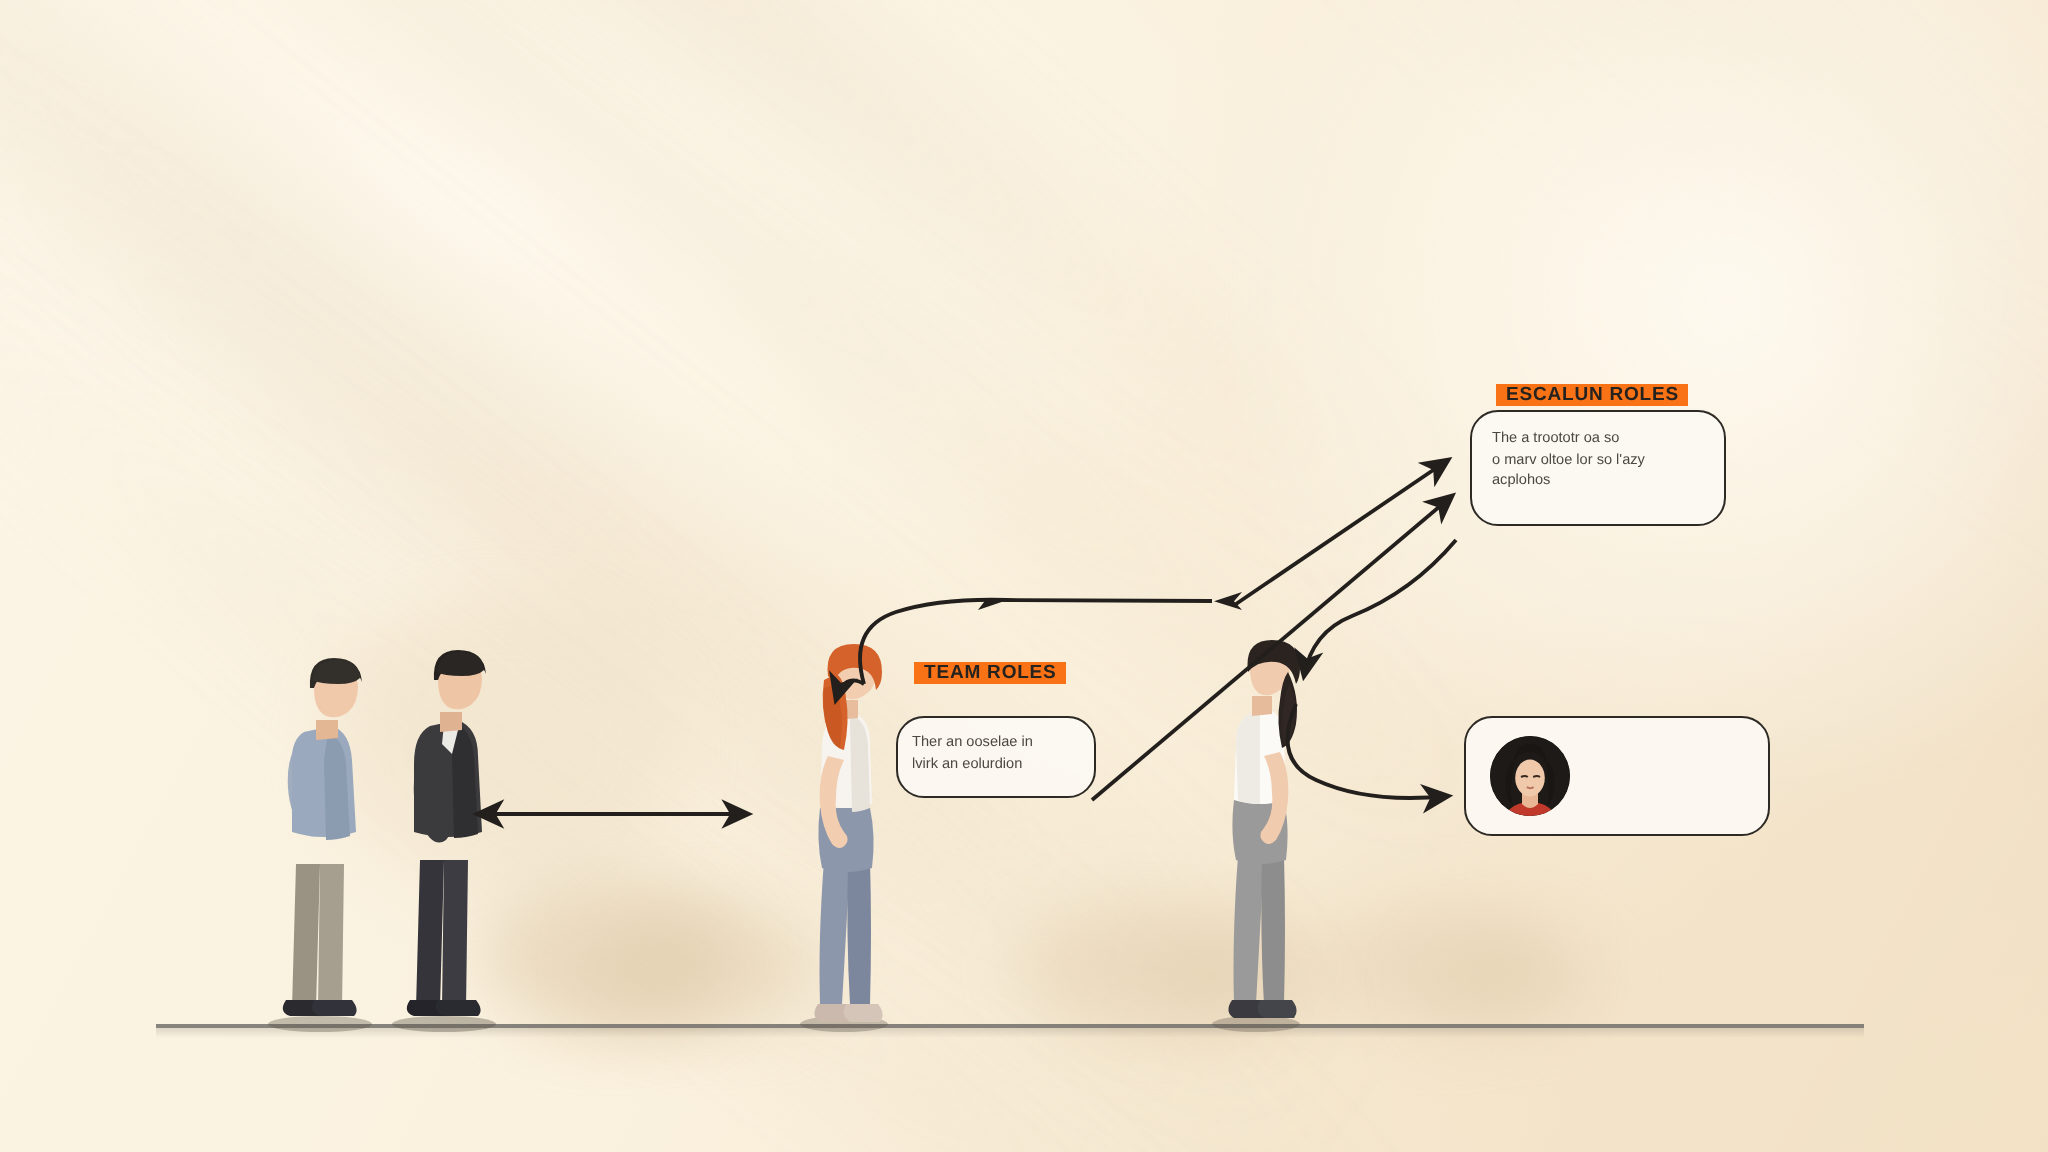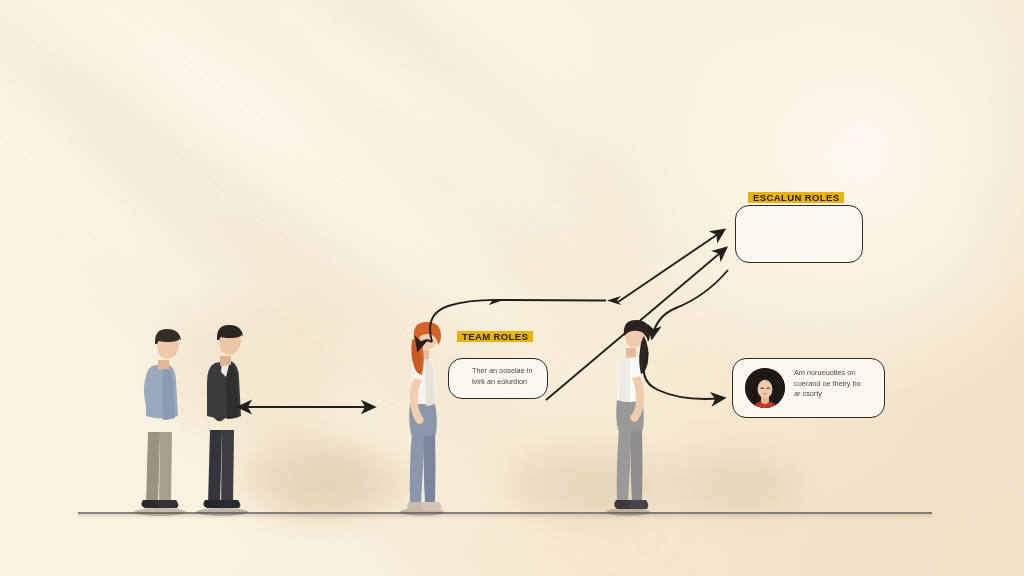--- a/index.html
+++ b/index.html
@@ -66,21 +66,21 @@
     position:absolute;
     background: rgba(252,249,243,.93);
     border:1.5px solid #2d2a26;
     border-radius:14px;
   }
   .callout-title {
     position:absolute;
     font-weight:bold;
     letter-spacing:.4px;
     color:#26231f;
-    background:#eab308;
+    background:#f97316;
     padding:0 5px;
     white-space:nowrap;
   }
   .callout-body {
     position:absolute;
     color:#4c4841;
     line-height:1.45;
     white-space:pre-line;
   }
   .avatar-ring {
@@ -228,38 +228,38 @@
 
     <path d="M546 400 L726 248" fill="none" stroke="#221f1c" stroke-width="1.9" marker-end="url(#ah)"></path>
 
     <path d="M728 270 q-22 26 -52 38 q-20 8 -24 30" fill="none" stroke="#221f1c" stroke-width="1.9" marker-end="url(#ah)"></path>
 
     <path d="M648 352 q-12 28 10 38 q26 12 66 8" fill="none" stroke="#221f1c" stroke-width="1.9" marker-end="url(#ah)"></path>
   </svg>
 
   <div class="callout" style="left:735px; top:205px; width:128px; height:58px;"></div>
   <div class="callout-title" style="left:748px; top:192px; font-size:9.5px;">ESCALUN ROLES</div>
+  <div class="callout-body" style="left:746px; top:214px; width:110px; font-size:7.3px;">The a troototr oa so
+o marv oltoe lor so l'azy
+acplohos</div>
 
   <div class="callout" style="left:448px; top:358px; width:100px; height:41px;"></div>
   <div class="callout-title" style="left:457px; top:331px; font-size:9.5px;">TEAM ROLES</div>
-  <div class="callout-body" style="left:472px; top:366px; width:90px; font-size:7.3px;">Ther an ooselae in
+  <div class="callout-body" style="left:456px; top:366px; width:90px; font-size:7.3px;">Ther an ooselae in
 lvirk an eolurdion</div>
 
   <div class="callout" style="left:732px; top:358px; width:153px; height:60px;"></div>
   <div class="avatar-ring" style="left:745px; top:368px; width:40px; height:40px;">
     <svg width="40" height="40" viewBox="0 0 40 40">
       <circle cx="20" cy="20" r="20" fill="#1d1a17"></circle>
       <path d="M20 33 q-9 0 -13 7 l0 2 l26 0 l0 -2 q-4 -7 -13 -7 Z" fill="#c0392b"></path>
       <path d="M20 27 l4 0 l0 7 q-2 2 -4 2 q-2 0 -4 -2 l0 -7 Z" fill="#e8b694"></path>
       <ellipse cx="20" cy="21" rx="7.4" ry="9.2" fill="#f0c9ab"></ellipse>
       <path d="M11.6 20 q-1 -12 8.4 -12 q9.4 0 8.4 12 q1 -16 -8.4 -16 q-9.4 0 -8.4 16 Z" fill="#191613"></path>
       <path d="M11.4 18 q-2 10 0 17 q-3 -2 -3.6 -10 q-.6 -8 3.6 -12 Z" fill="#191613"></path>
       <path d="M28.6 18 q2 10 0 17 q3 -2 3.6 -10 q.6 -8 -3.6 -12 Z" fill="#191613"></path>
       <path d="M15.5 20.5 q2 -1 3.4 0" stroke="#3a2b22" stroke-width="1" fill="none"></path>
       <path d="M21.6 20.5 q2 -1 3.4 0" stroke="#3a2b22" stroke-width="1" fill="none"></path>
       <path d="M18.4 25.6 q1.8 1 3.4 0" stroke="#b5705e" stroke-width="1" fill="none"></path>
     </svg>
   </div>
-  <div class="callout-body" style="left:794px; top:368px; width:88px; font-size:7.3px;">Am norueuotles on
-coerand oe thelry bo
-ar csorty</div>
 
 </div>
 
 </body></html>

